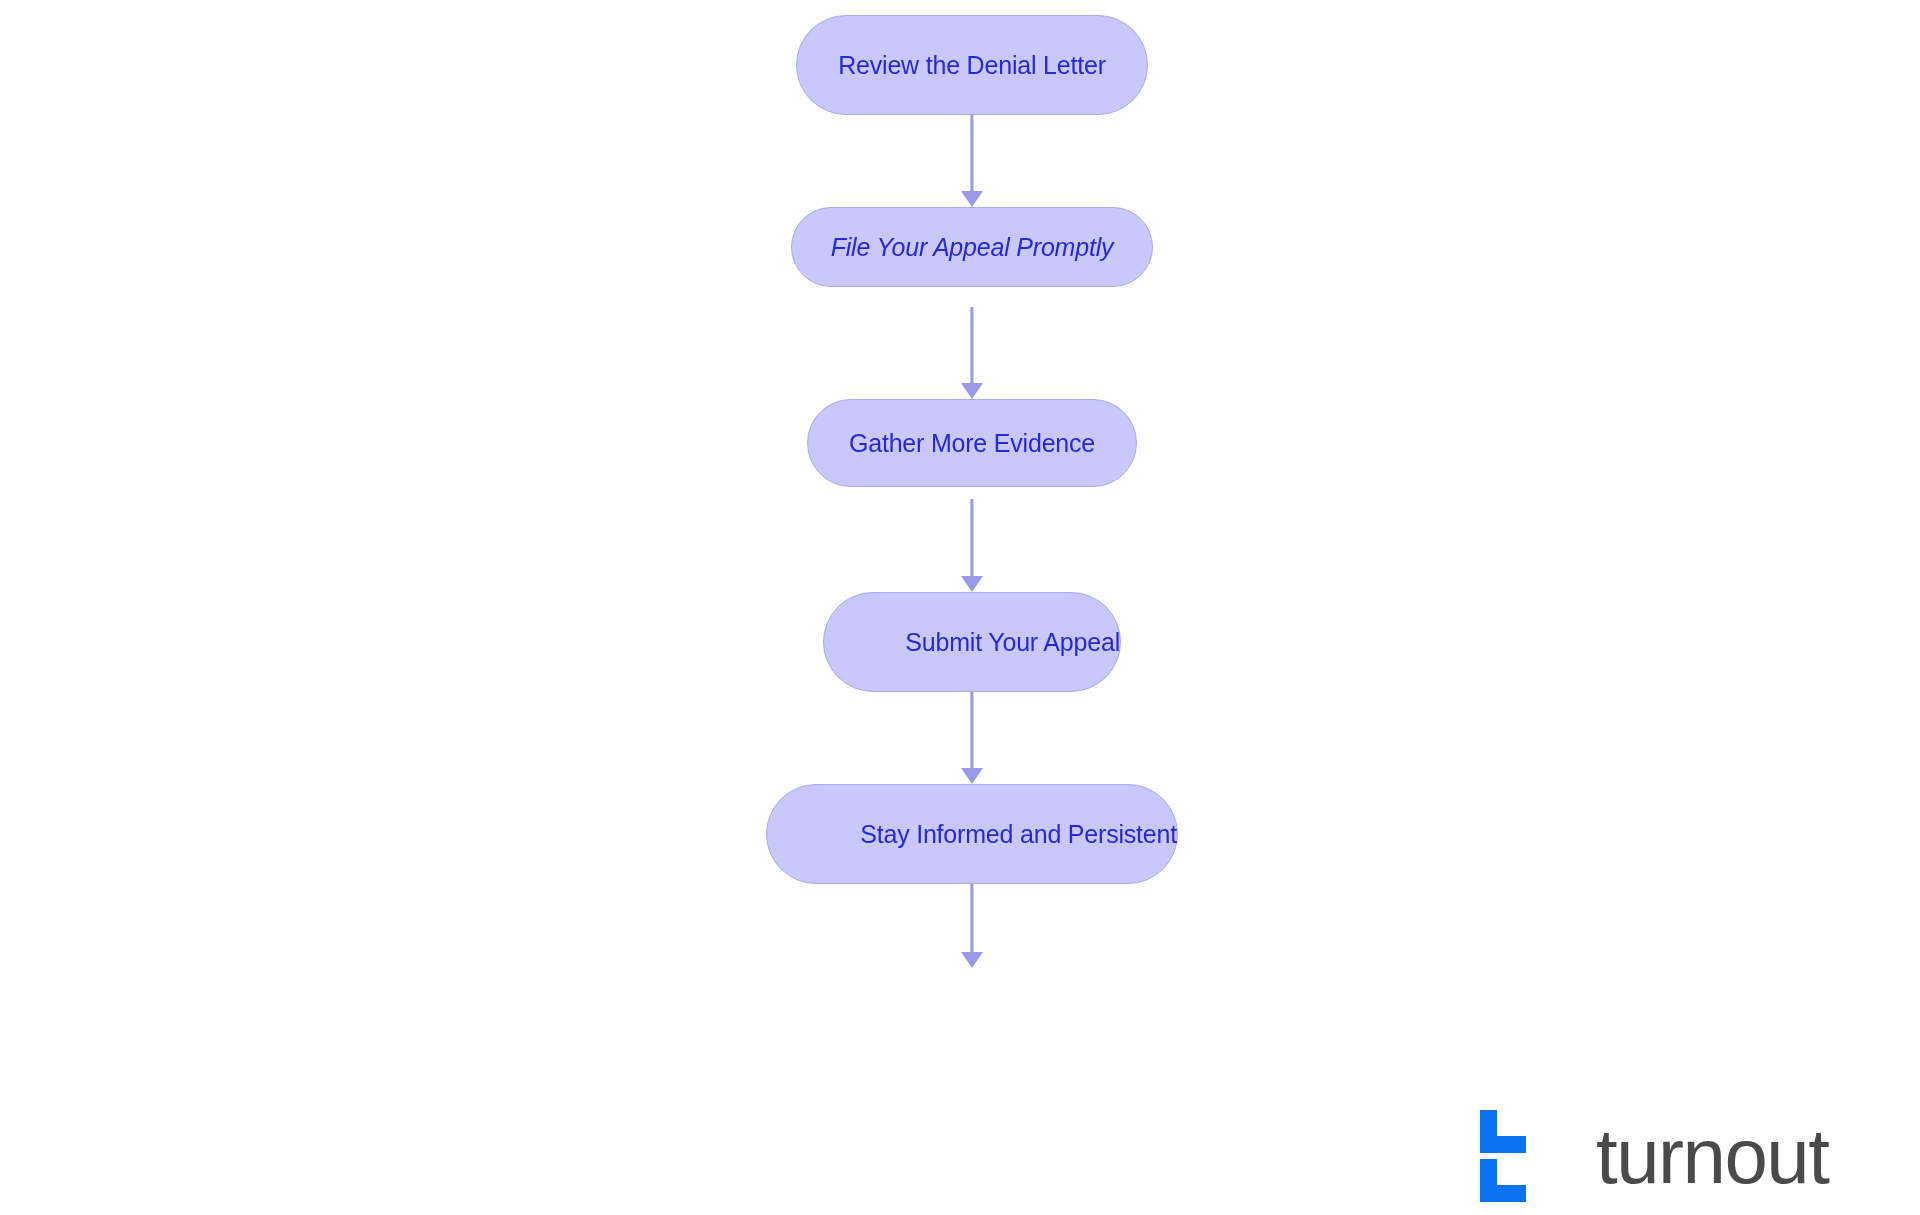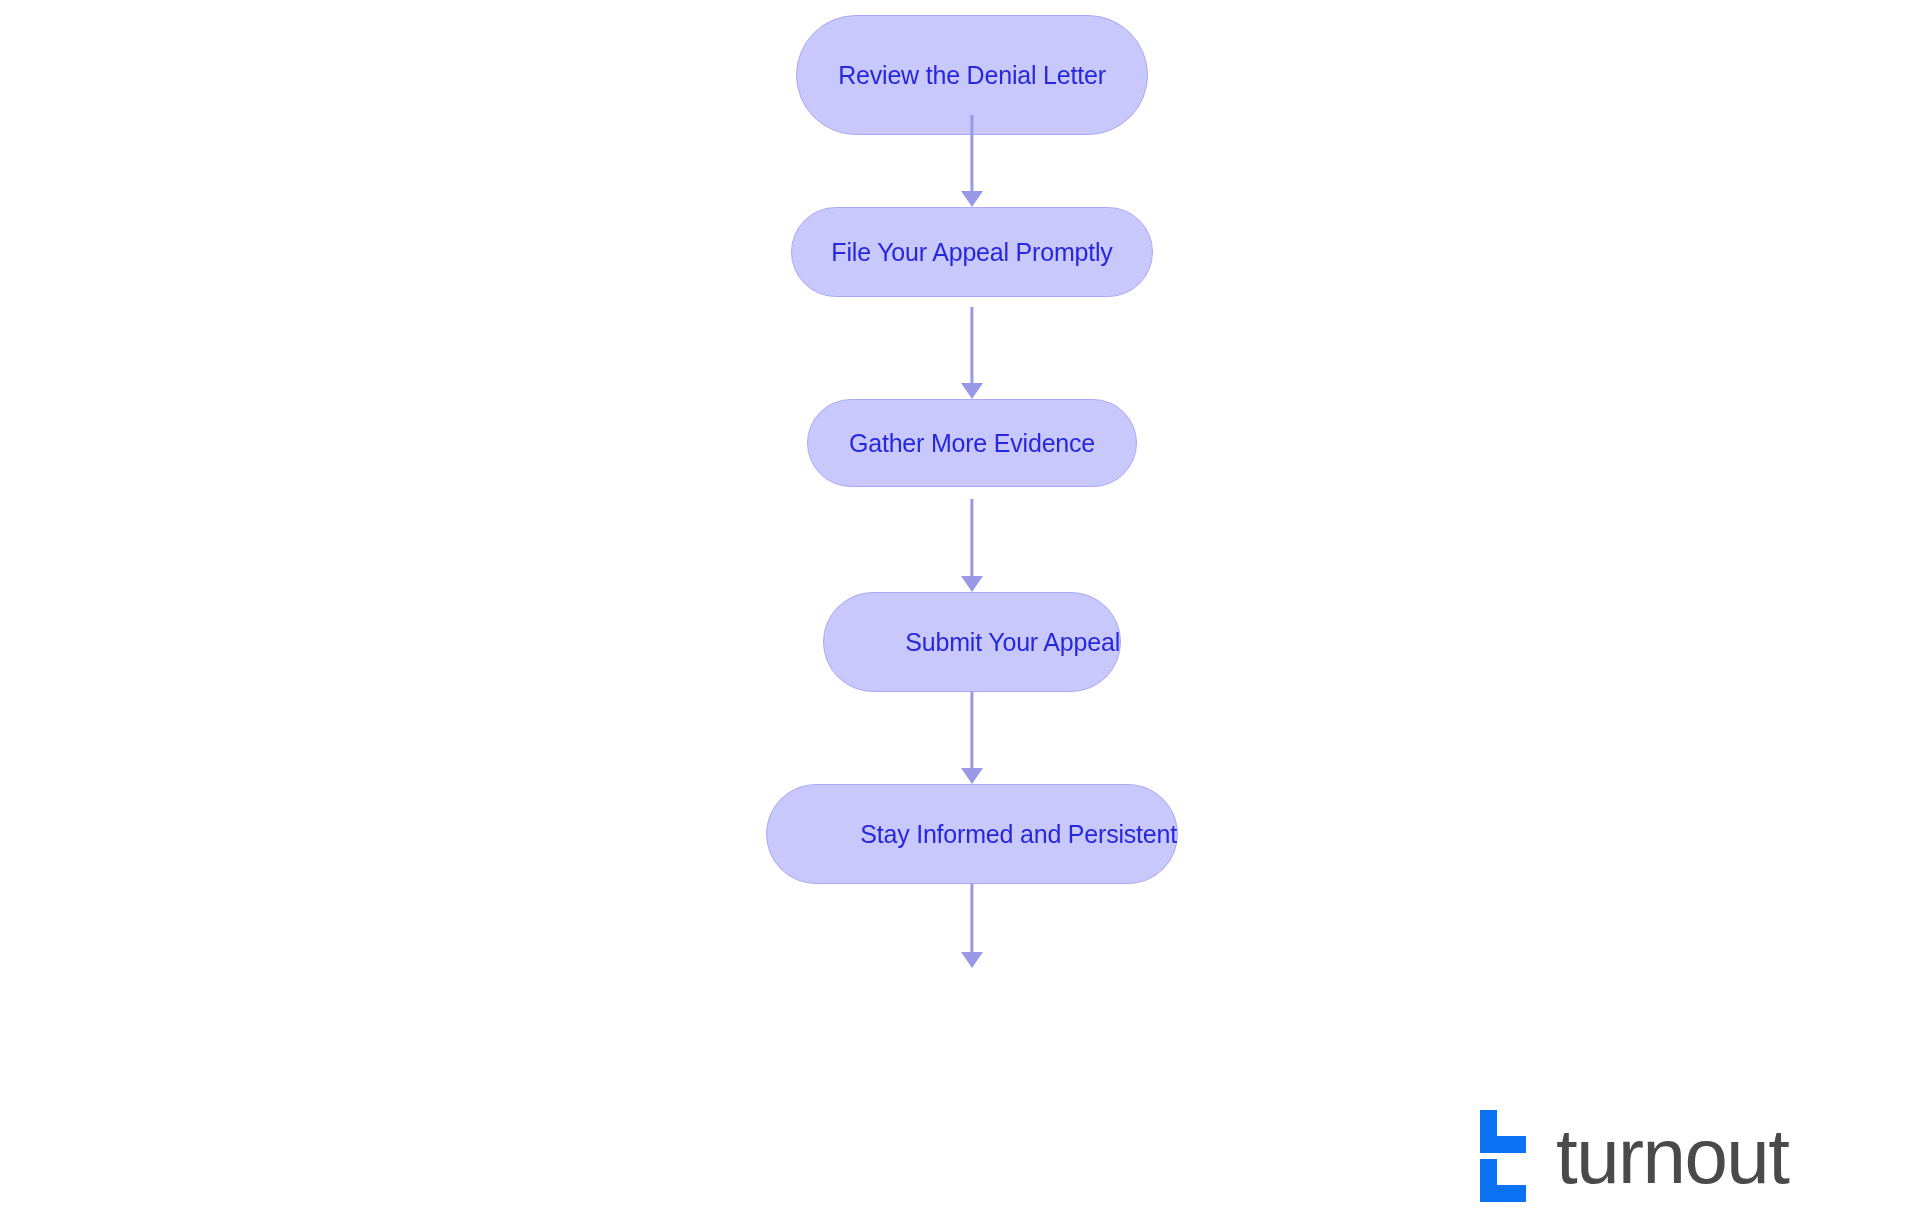--- a/index.html
+++ b/index.html
@@ -80,32 +80,33 @@
     gap: 22px;
   }
   #brand-mark { display: block; }
   #brand-wordmark {
     color: #4a4a4a;
     font-family: "Liberation Sans", sans-serif;
     font-size: 78px;
     font-weight: 400;
     letter-spacing: -1.5px;
     line-height: 1;
+    margin-left: 40px;
   }
 </style>
 </head>
 <body>
 
 <div id="flow-canvas">
 
-  <div class="node stadium" style="left:796px; top:15px; width:352px; height:120px;">
+  <div class="node stadium" style="left:796px; top:15px; width:352px; height:100px;">
     <span class="node-label">Review the Denial Letter</span>
   </div>
 
-  <div class="node stadium" style="left:791px; top:207px; width:362px; height:90px;">
+  <div class="node stadium" style="left:791px; top:207px; width:362px; height:80px;font-style:italic;">
     <span class="node-label">File Your Appeal Promptly</span>
   </div>
 
   <div class="node stadium" style="left:807px; top:399px; width:330px; height:88px;">
     <span class="node-label">Gather More Evidence</span>
   </div>
 
   <div class="node stadium" style="left:823px; top:592px; width:298px; height:100px;justify-content:flex-end;">
     <span class="node-label">Submit Your Appeal</span>
   </div>

